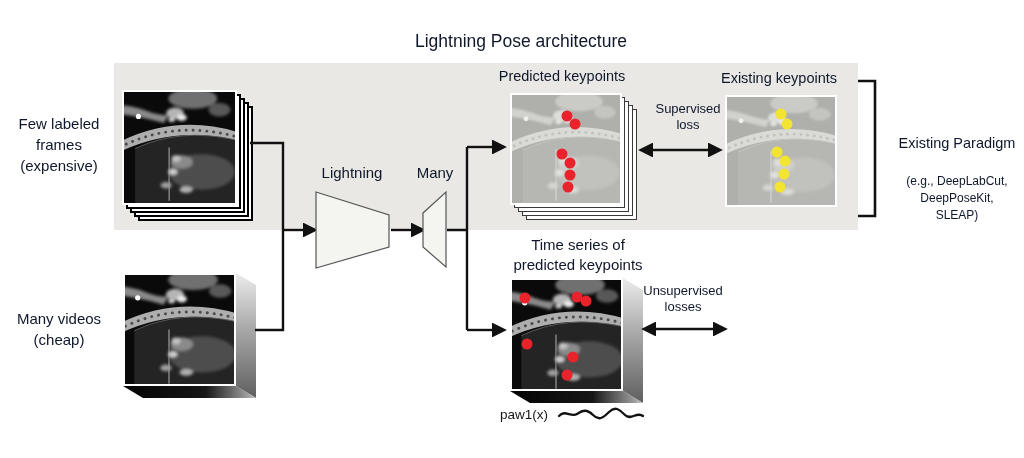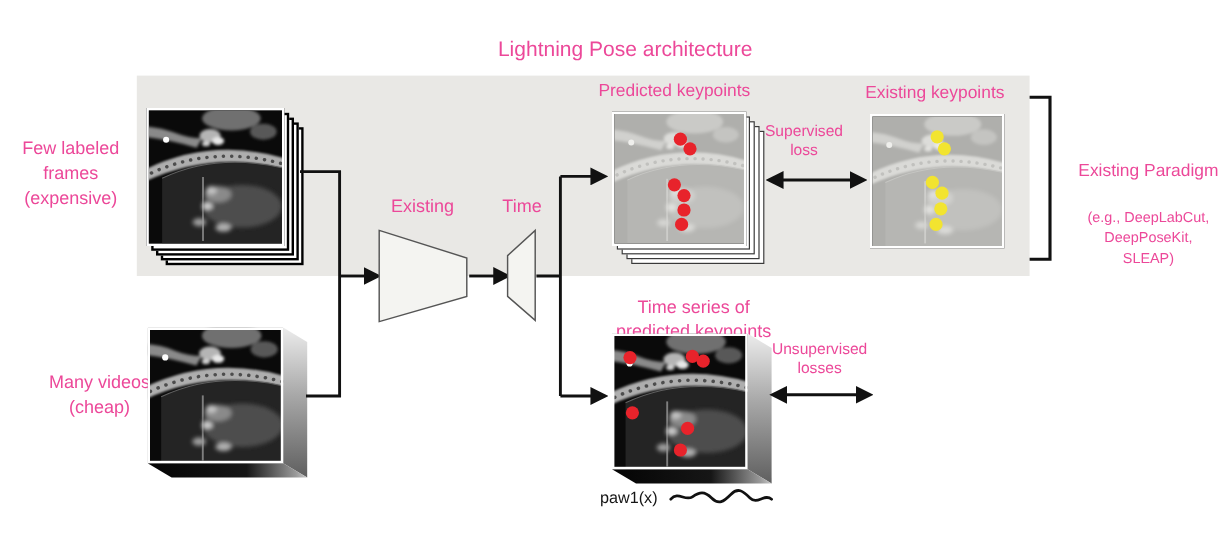--- a/index.html
+++ b/index.html
@@ -1,21 +1,21 @@
 <!DOCTYPE html>
 <html><head>
 <meta charset="utf-8">
 <style>
   html,body{margin:0;padding:0;background:#ffffff;}
   #canvas{
     position:relative;width:1024px;height:458px;background:#ffffff;overflow:hidden;
     font-family:"Liberation Sans",sans-serif;color:#111;
   }
   .abs{position:absolute;}
-  .label{position:absolute;text-align:center;white-space:pre-line;color:#ec4899;line-height:21px;font-size:15px;}
+  .label{position:absolute;text-align:center;white-space:pre-line;color:#0f172a;line-height:21px;font-size:15px;}
   .label.small{font-size:13px;line-height:15.5px;}
   .label.mid{font-size:14.5px;line-height:19px;}
   .panel{position:absolute;left:114px;top:63px;width:744px;height:167px;background:#e9e8e5;}
   
   .stack{position:absolute;}
   .stack .layer{position:absolute;background:#fff;}
   .stack.input .layer{border:2px solid #000;}
   .stack.pred .layer{border:1.4px solid #3a3a3a;}
   .frame{position:absolute;background:#000;}
   .frame svg{display:block;width:100%;height:100%;}
@@ -84,21 +84,21 @@
     </defs>
   </svg>
 
   <div class="panel"></div>
 
   <div class="label" style="left:271px;top:31px;width:500px;font-size:17.5px;">Lightning Pose architecture</div>
 
   <div class="label" style="left:0;top:113px;width:118px;">Few labeled
 frames
 (expensive)</div>
-  <div class="label" style="left:0;top:308px;width:118px;padding-left:24px;">Many videos
+  <div class="label" style="left:0;top:308px;width:118px;">Many videos
 (cheap)</div>
 
   <div class="stack input" style="left:122px;top:90px;width:131px;height:131px;">
     <div class="layer" style="left:16px;top:16px;width:111px;height:111px;"></div>
     <div class="layer" style="left:12px;top:12px;width:111px;height:111px;"></div>
     <div class="layer" style="left:8px;top:8px;width:111px;height:111px;"></div>
     <div class="layer" style="left:4px;top:4px;width:111px;height:111px;"></div>
     <div class="frame whiteborder" style="left:0;top:0;width:111px;height:111px;">
       <svg viewBox="0 0 100 100" preserveAspectRatio="none">
           <use href="#scene"></use>
@@ -108,22 +108,22 @@
 
   <div class="abs" style="left:123px;top:273px;width:134px;height:126px;">
     <svg width="134" height="126">
       <polygon points="113,0 133,12 133,125 113,113" fill="url(#gside)" stroke="none"></polygon>
       <polygon points="0,113 113,113 133,125 20,125" fill="url(#gbottom)" stroke="none"></polygon>
       <use href="#scene" x="0" y="0" width="113" height="113"></use>
       <rect x="1" y="1" width="111" height="111" fill="none" stroke="#ffffff" stroke-width="2"></rect>
     </svg>
   </div>
 
-  <div class="label" style="left:292px;top:162px;width:120px;">Existing</div>
-  <div class="label" style="left:404px;top:162px;width:62px;">Time</div>
+  <div class="label" style="left:292px;top:162px;width:120px;">Lightning</div>
+  <div class="label" style="left:404px;top:162px;width:62px;">Many</div>
 
   <div class="label mid" style="left:486px;top:67px;width:152px;">Predicted keypoints</div>
   <div class="stack pred" style="left:510px;top:93px;width:128px;height:128px;">
     <div class="layer" style="left:16px;top:16px;width:109px;height:109px;"></div>
     <div class="layer" style="left:12px;top:12px;width:109px;height:109px;"></div>
     <div class="layer" style="left:8px;top:8px;width:109px;height:109px;"></div>
     <div class="layer" style="left:4px;top:4px;width:109px;height:109px;"></div>
     <div class="frame whiteborder" style="left:0;top:0;width:108px;height:108px;">
       <svg viewBox="0 0 100 100" preserveAspectRatio="none">
           <use href="#scene"></use>
@@ -133,21 +133,21 @@
           <div class="kp" style="left: 51%; top: 19%; background: rgb(232, 35, 43);"></div>
           <div class="kp" style="left: 58%; top: 27%; background: rgb(232, 35, 43);"></div>
           <div class="kp" style="left: 46%; top: 55%; background: rgb(232, 35, 43);"></div>
           <div class="kp" style="left: 54%; top: 63%; background: rgb(232, 35, 43);"></div>
           <div class="kp" style="left: 54%; top: 74%; background: rgb(232, 35, 43);"></div>
           <div class="kp" style="left: 52%; top: 85%; background: rgb(232, 35, 43);"></div>
         </div>
     </div>
   </div>
 
-  <div class="label small" style="left:630px;top:101px;width:80px;">Supervised
+  <div class="label small" style="left:648px;top:101px;width:80px;">Supervised
 loss</div>
 
   <div class="label mid" style="left:703px;top:69px;width:152px;">Existing keypoints</div>
   <div class="frame whiteborder" style="left:725px;top:95px;width:108px;height:108px;">
     <svg viewBox="0 0 100 100" preserveAspectRatio="none">
         <use href="#scene"></use>
       </svg>
     <div class="fade"></div>
     <div class="dots">
         <div class="kp" style="left: 50%; top: 16%; background: rgb(242, 228, 48);"></div>
@@ -159,21 +159,21 @@
       </div>
   </div>
 
   <div class="label" style="left:878px;top:114px;width:158px;">
     <div style="font-size:14.5px;line-height:17px;">Existing Paradigm</div>
     <div style="font-size:12px;line-height:17px;white-space:pre-line;">(e.g., DeepLabCut,
 DeepPoseKit,
 SLEAP)</div>
   </div>
 
-  <div class="label" style="left:498px;top:235px;width:160px;line-height:19.5px;margin-top:12px;">Time series of
+  <div class="label" style="left:498px;top:235px;width:160px;line-height:19.5px;">Time series of
 predicted keypoints</div>
   <div class="abs" style="left:510px;top:278px;width:134px;height:126px;">
     <svg width="134" height="126">
       <polygon points="113,0 133,12 133,125 113,113" fill="url(#gside)"></polygon>
       <polygon points="0,113 113,113 133,125 20,125" fill="url(#gbottom)"></polygon>
       <use href="#scene" x="0" y="0" width="113" height="113"></use>
       <rect x="1" y="1" width="111" height="111" fill="none" stroke="#ffffff" stroke-width="2"></rect>
     </svg>
     <div class="dots" style="position:absolute;left:0;top:0;width:113px;height:113px;">
         <div class="kp" style="left: 13%; top: 18%; background: rgb(232, 35, 43);"></div>

